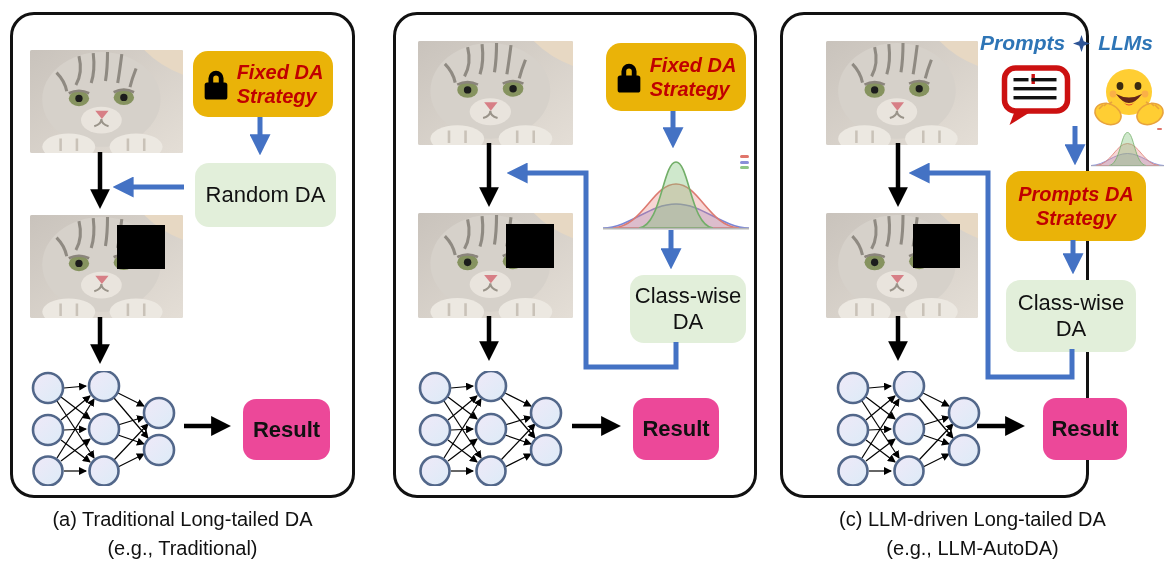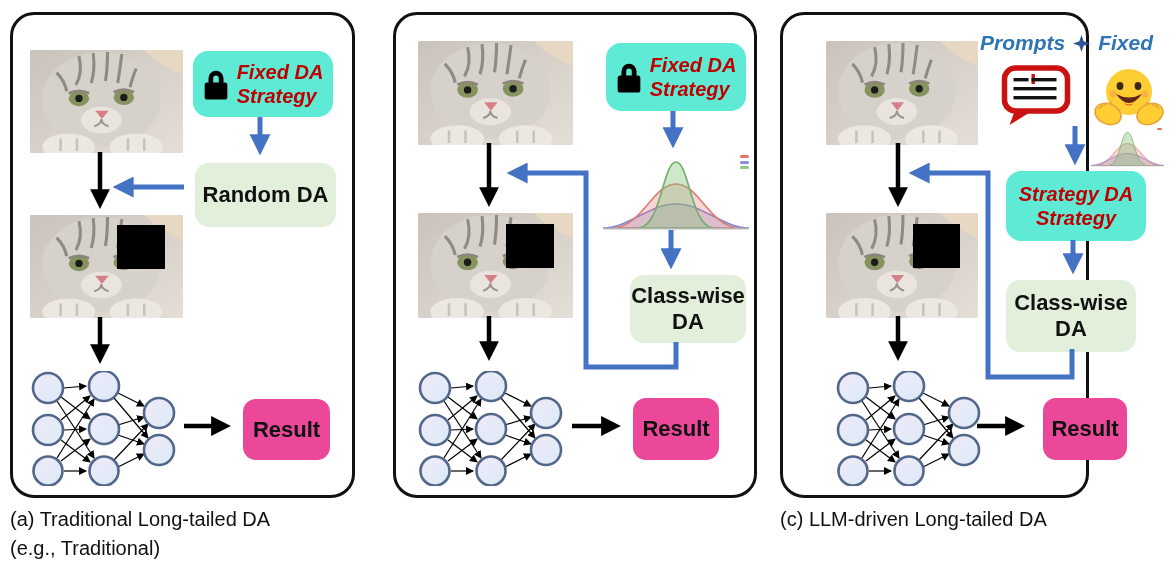--- a/index.html
+++ b/index.html
@@ -8,36 +8,36 @@
   .panel{position:absolute;top:12px;height:486px;border:3.5px solid #111;
          border-radius:24px;background:#fff;box-sizing:border-box;}
   #panel-a{left:10px;width:345px;}
   #panel-b{left:393px;width:364px;}
   #panel-c{left:780px;width:309px;}
 
   .cat{position:absolute;overflow:hidden;border-radius:2px;background:#d6d1ca;}
   .cat svg{position:absolute;inset:0;width:100%;height:100%;}
   .cutout{position:absolute;left:57%;top:10%;width:31%;height:42%;background:#000;z-index:2;}
 
-  .strat-box{position:absolute;background:#5eead4;border-radius:15px;display:flex;
+  .strat-box{position:absolute;background:#eab308;border-radius:15px;display:flex;
              align-items:center;justify-content:center;gap:8px;box-sizing:border-box;}
   .strat-text{color:#C00000;font-weight:bold;font-style:italic;font-size:20px;line-height:1.22;}
   .strat-text div{white-space:nowrap;}
   .lock{display:flex;align-items:center;}
 
   .green-box{position:absolute;background:#E2EFDA;border-radius:14px;display:flex;
              flex-direction:column;align-items:center;justify-content:center;
-             color:#111;font-weight:bold;box-sizing:border-box;}
+             color:#111;font-weight:normal;box-sizing:border-box;}
   .green-box .l1{font-size:22px;line-height:1.2;white-space:nowrap;}
   .green-box .l2{font-size:22px;line-height:1.2;}
 
   .result-box{position:absolute;background:#ec4899;border-radius:13px;display:flex;
               align-items:center;justify-content:center;font-weight:bold;font-size:22px;color:#111;}
 
-  .caption{position:absolute;text-align:left;font-size:20px;line-height:29px;color:#111;}
+  .caption{position:absolute;text-align:center;font-size:20px;line-height:29px;color:#111;}
 
   .hdr{position:absolute;display:flex;align-items:center;justify-content:flex-end;gap:8px;
        color:#2E75B6;font-weight:bold;font-style:italic;font-size:21px;white-space:nowrap;}
 
   .slot{position:absolute;}
   .slot svg{width:100%;height:100%;display:block;}
 
   .legend{position:absolute;display:flex;flex-direction:column;gap:2.5px;}
   .legend i{width:9px;height:3px;border-radius:1.5px;display:block;}
   .lg-red{background:#e0756b;} .lg-blue{background:#8a8fd8;} .lg-green{background:#8fc585;}
@@ -332,21 +332,21 @@
       <span>Result</span>
     </div>
   </div>
 
   <div class="panel" id="panel-c">
     <div class="hdr" style="left:190px;top:16px;width:180px">
       <span>Prompts</span>
       <svg class="ic" width="17" height="17" viewBox="0 0 18 18">
         <path d="M9,0 L11.3,6.7 L18,9 L11.3,11.3 L9,18 L6.7,11.3 L0,9 L6.7,6.7 Z" fill="#2F5597"></path>
       </svg>
-      <span>Fixed</span>
+      <span>LLMs</span>
     </div>
 
     <div class="cat" style="left:43px;top:26px;width:152px;height:104px">
   <svg viewBox="0 0 150 100" preserveAspectRatio="none">
     <defs>
       <linearGradient id="catbg" x1="0" y1="0" x2="1" y2="1">
         <stop offset="0" stop-color="#c9c3bc"></stop>
               <stop offset="1" stop-color="#e4ded6"></stop>
       </linearGradient>
     </defs>
@@ -413,21 +413,21 @@
     <path d="M38,75 C60,73 62,9 75,9 C88,9 90,73 112,75 Z" fill="rgba(130,195,120,0.38)" stroke="#72ae68" stroke-width="1.6"></path>
     <line x1="2" y1="75.6" x2="148" y2="75.6" stroke="#b7b7b7" stroke-width="1.6"></line>
   </svg>
 </div>
     <div class="legend" style="left:374px;top:113px">
       <i class="lg-red" style="width:5px;height:2px"></i>
     </div>
 
     <div class="strat-box" style="left:223px;top:156px;width:140px;height:70px">
       <span class="strat-text" style="text-align:center">
-        <div>Strategy DA</div>
+        <div>Prompts DA</div>
         <div>Strategy</div>
       </span>
     </div>
 
     <div class="cat" style="left:43px;top:198px;width:152px;height:105px">
       <i class="cutout"></i>
 
   <svg viewBox="0 0 150 100" preserveAspectRatio="none">
     <defs>
       <linearGradient id="catbg" x1="0" y1="0" x2="1" y2="1">
@@ -542,15 +542,16 @@
     <line x1="898" y1="316" x2="898" y2="354" stroke="#000" stroke-width="4.5" marker-end="url(#mBlack)"></line>
     <line x1="977" y1="426" x2="1018" y2="426" stroke="#000" stroke-width="4.5" marker-end="url(#mBlack)"></line>
   </svg>
 
   <div class="caption" style="left:10px;top:505px;width:345px">
     <div>(a) Traditional Long-tailed DA</div>
     <div>(e.g., Traditional)</div>
   </div>
   <div class="caption" style="left:780px;top:505px;width:385px">
     <div>(c) LLM-driven Long-tailed DA</div>
+    <div>(e.g., LLM-AutoDA)</div>
   </div>
 
 </div>
 
 </body></html>

